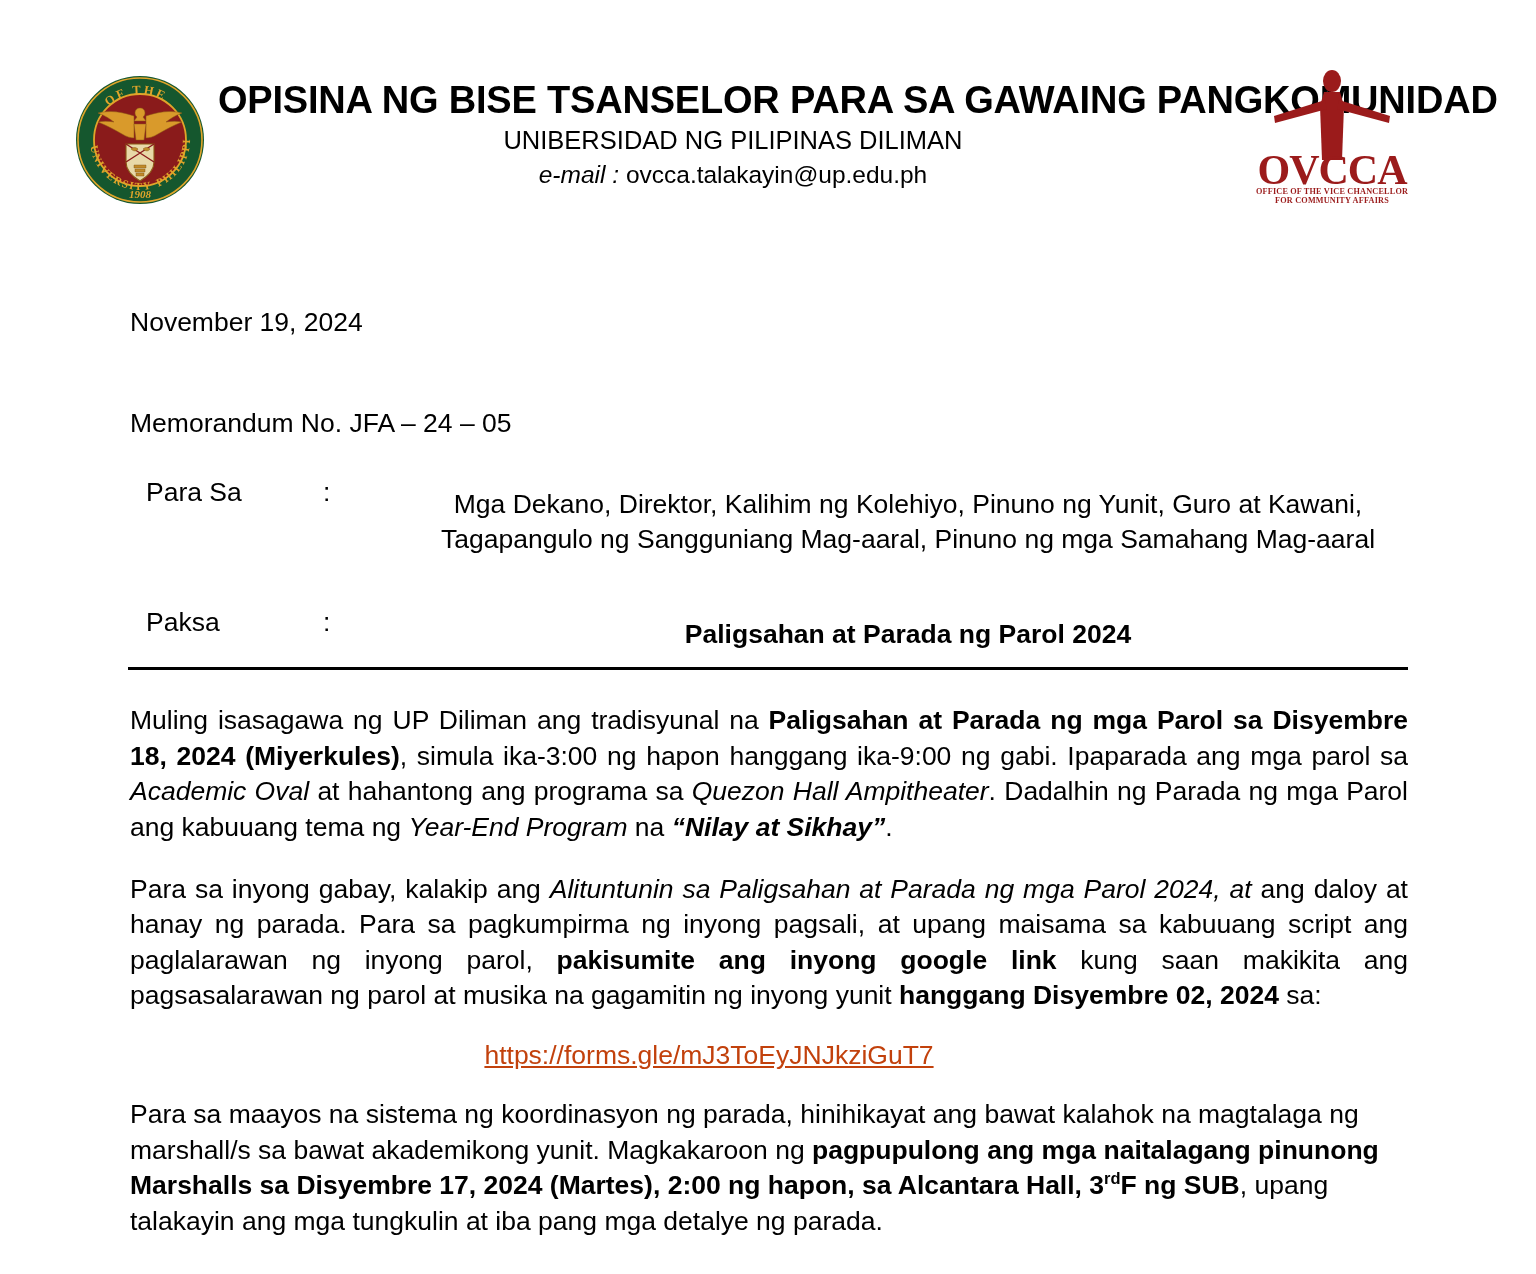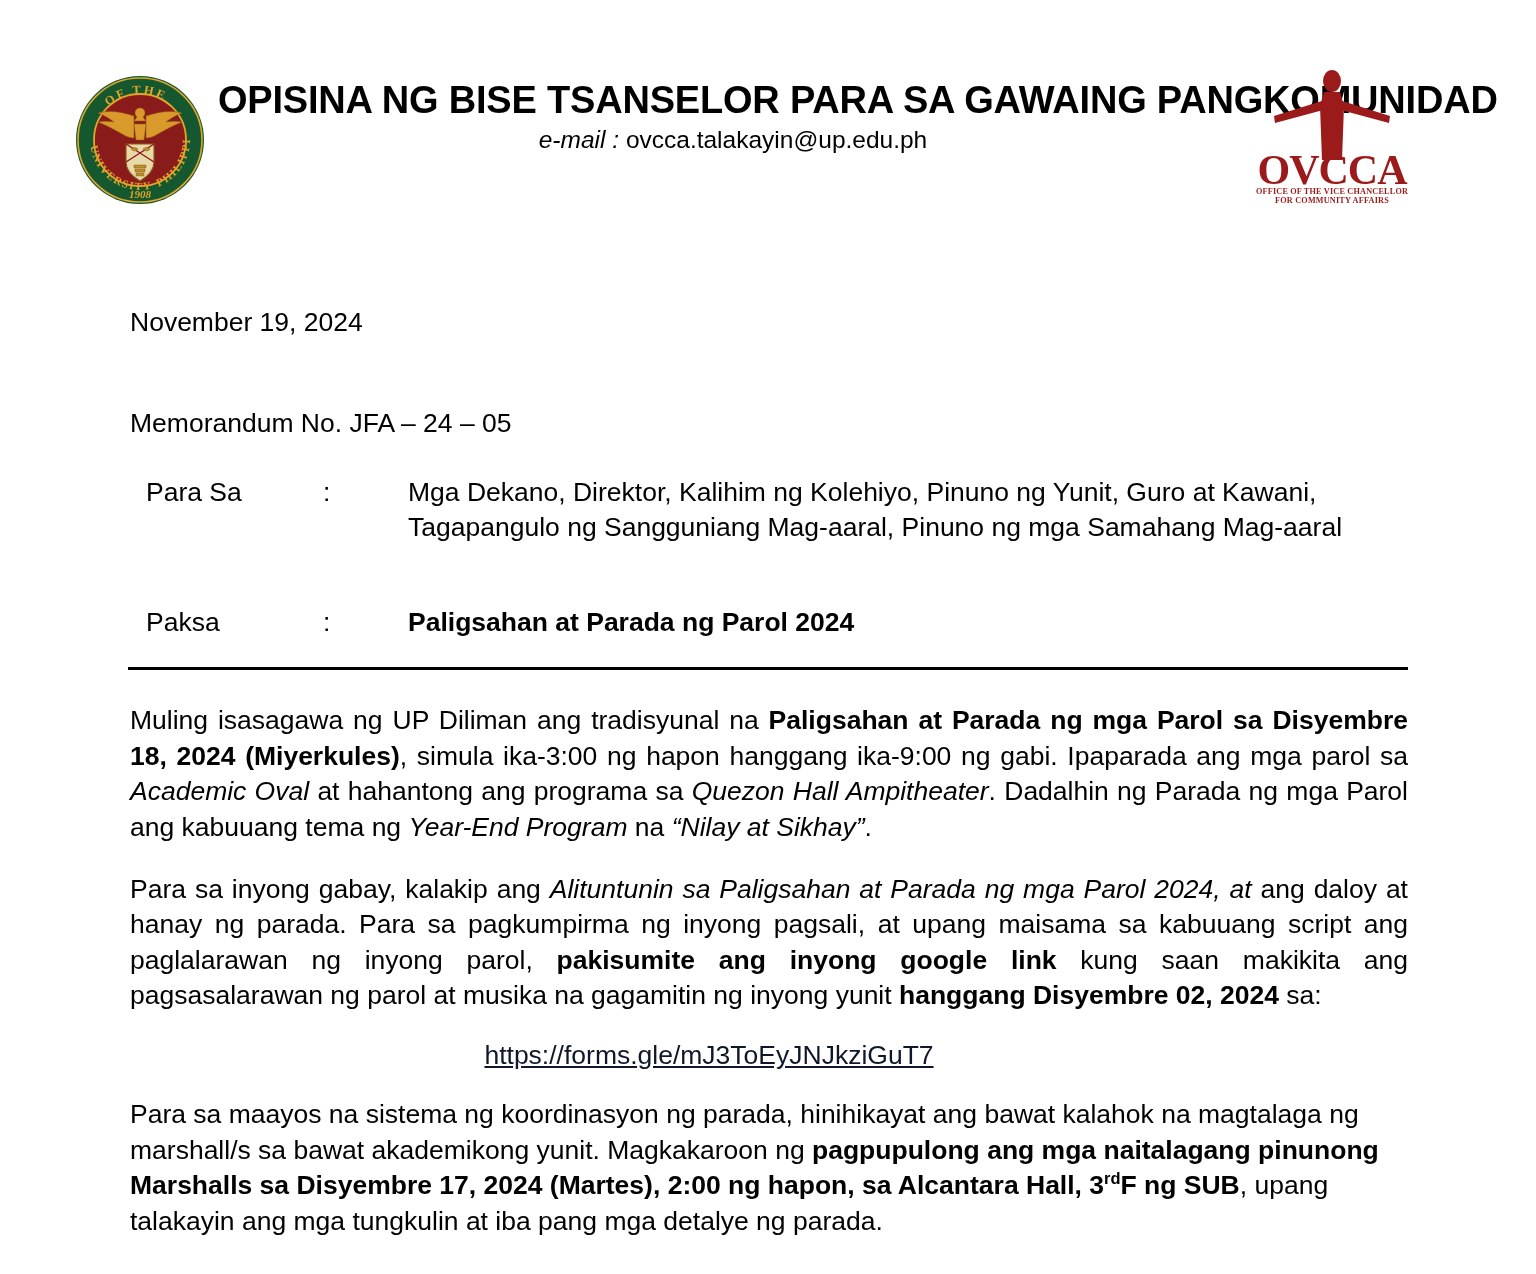--- a/index.html
+++ b/index.html
@@ -98,22 +98,23 @@
     width: 190px;
   }
   .field-colon {
     position: absolute;
     left: 193px;
     top: 0;
   }
   .field-value {
     position: absolute;
     left: 278px;
-    top: 0;
+    top: 12px;
     width: 1000px;
+    text-align: center;
   }
   .field-value.bold { font-weight: bold; }
 
   .divider {
     position: absolute;
     left: 128px;
     top: 667px;
     width: 1280px;
     height: 0;
     border-top: 3px solid #000000;
@@ -129,35 +130,35 @@
   .para {
     font-size: 26.5px;
     line-height: 1.345;
     text-align: justify;
     text-justify: inter-word;
     margin: 0 0 26px 0;
   }
   .para.last { text-align: left; }
   .para b { font-weight: bold; }
   .para i { font-style: italic; }
-  .para .bi { font-weight: normal; font-style: italic; margin-top: 32px; }
+  .para .bi { font-weight: bold; font-style: italic; margin-top: 32px; }
   sup {
     font-size: 0.62em;
     vertical-align: super;
     line-height: 0;
   }
 
   .link-row {
     text-align: center;
     margin: 0 0 26px 0;
     padding-right: 120px;
   }
   .form-link {
     font-size: 26.5px;
-    color: #0f172a;
+    color: #c2410c;
     text-decoration: underline;
     text-underline-offset: 2px;
   }
 </style>
 </head>
 <body>
 
 <div class="letterhead">
 
   <div class="seal">
@@ -194,20 +195,21 @@
       <g fill="#c08b2a" stroke="#7a4f12" stroke-width="0.4">
         <path d="M57 75 c2 -2 5 -2 7 0 c-1 2 -4 3 -7 0 z"></path>
         <path d="M69 75 c2 -2 5 -2 7 0 c-1 2 -4 3 -7 0 z"></path>
         <path d="M60 91 h12 v3 h-12 z M61 95 h10 v3 h-10 z M62 99 h8 v3 h-8 z"></path>
       </g>
     </svg>
   </div>
 
   <div class="header-text">
     <div class="org-title">OPISINA NG BISE TSANSELOR PARA SA GAWAING PANGKOMUNIDAD</div>
+    <div class="org-line">UNIBERSIDAD NG PILIPINAS DILIMAN</div>
     <div class="org-line email"><span class="lbl-italic">e-mail :</span> <span>ovcca.talakayin@up.edu.ph</span></div>
   </div>
 
   <div class="ovcca-logo">
     <svg viewBox="0 0 160 148" width="160" height="148">
       <g fill="#9b1b1b">
 
         <ellipse cx="80" cy="21" rx="9" ry="11"></ellipse>
         <path d="M72 32 h16 l4 14 l-2 54 h-20 l-2 -54 z"></path>
         <path d="M73 40 L22 56 l1 7 l52 -14 z"></path>

